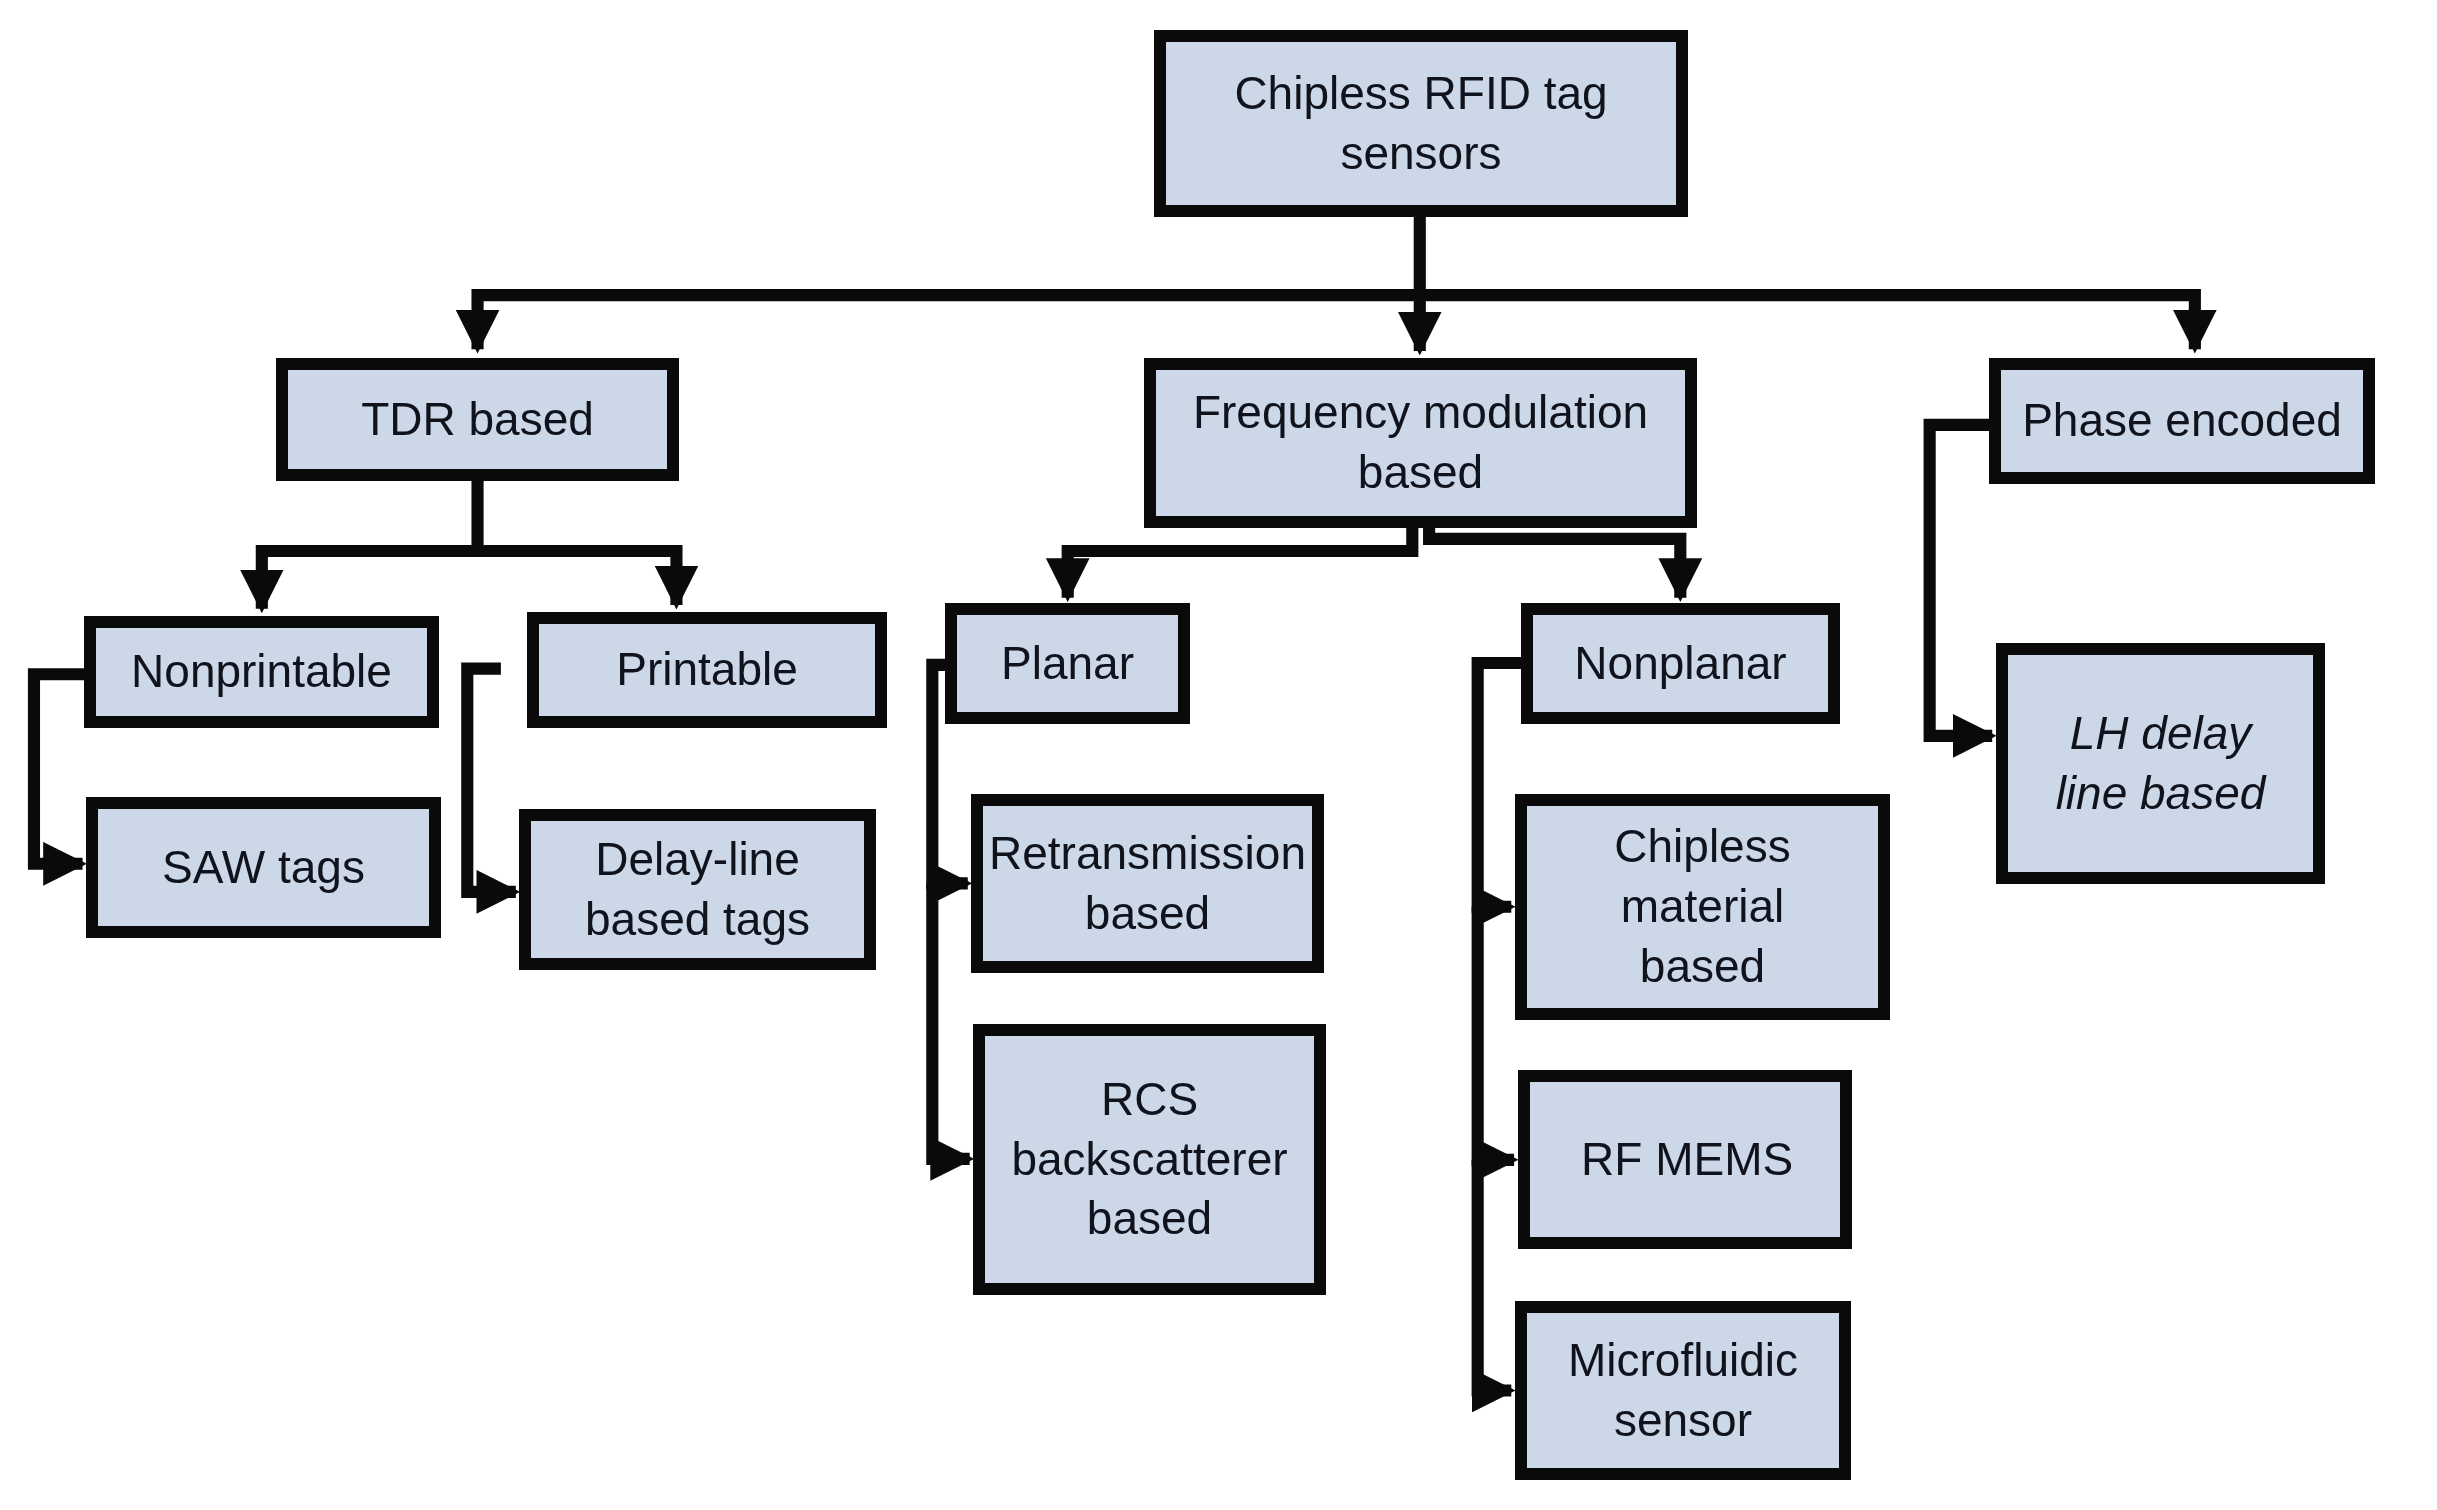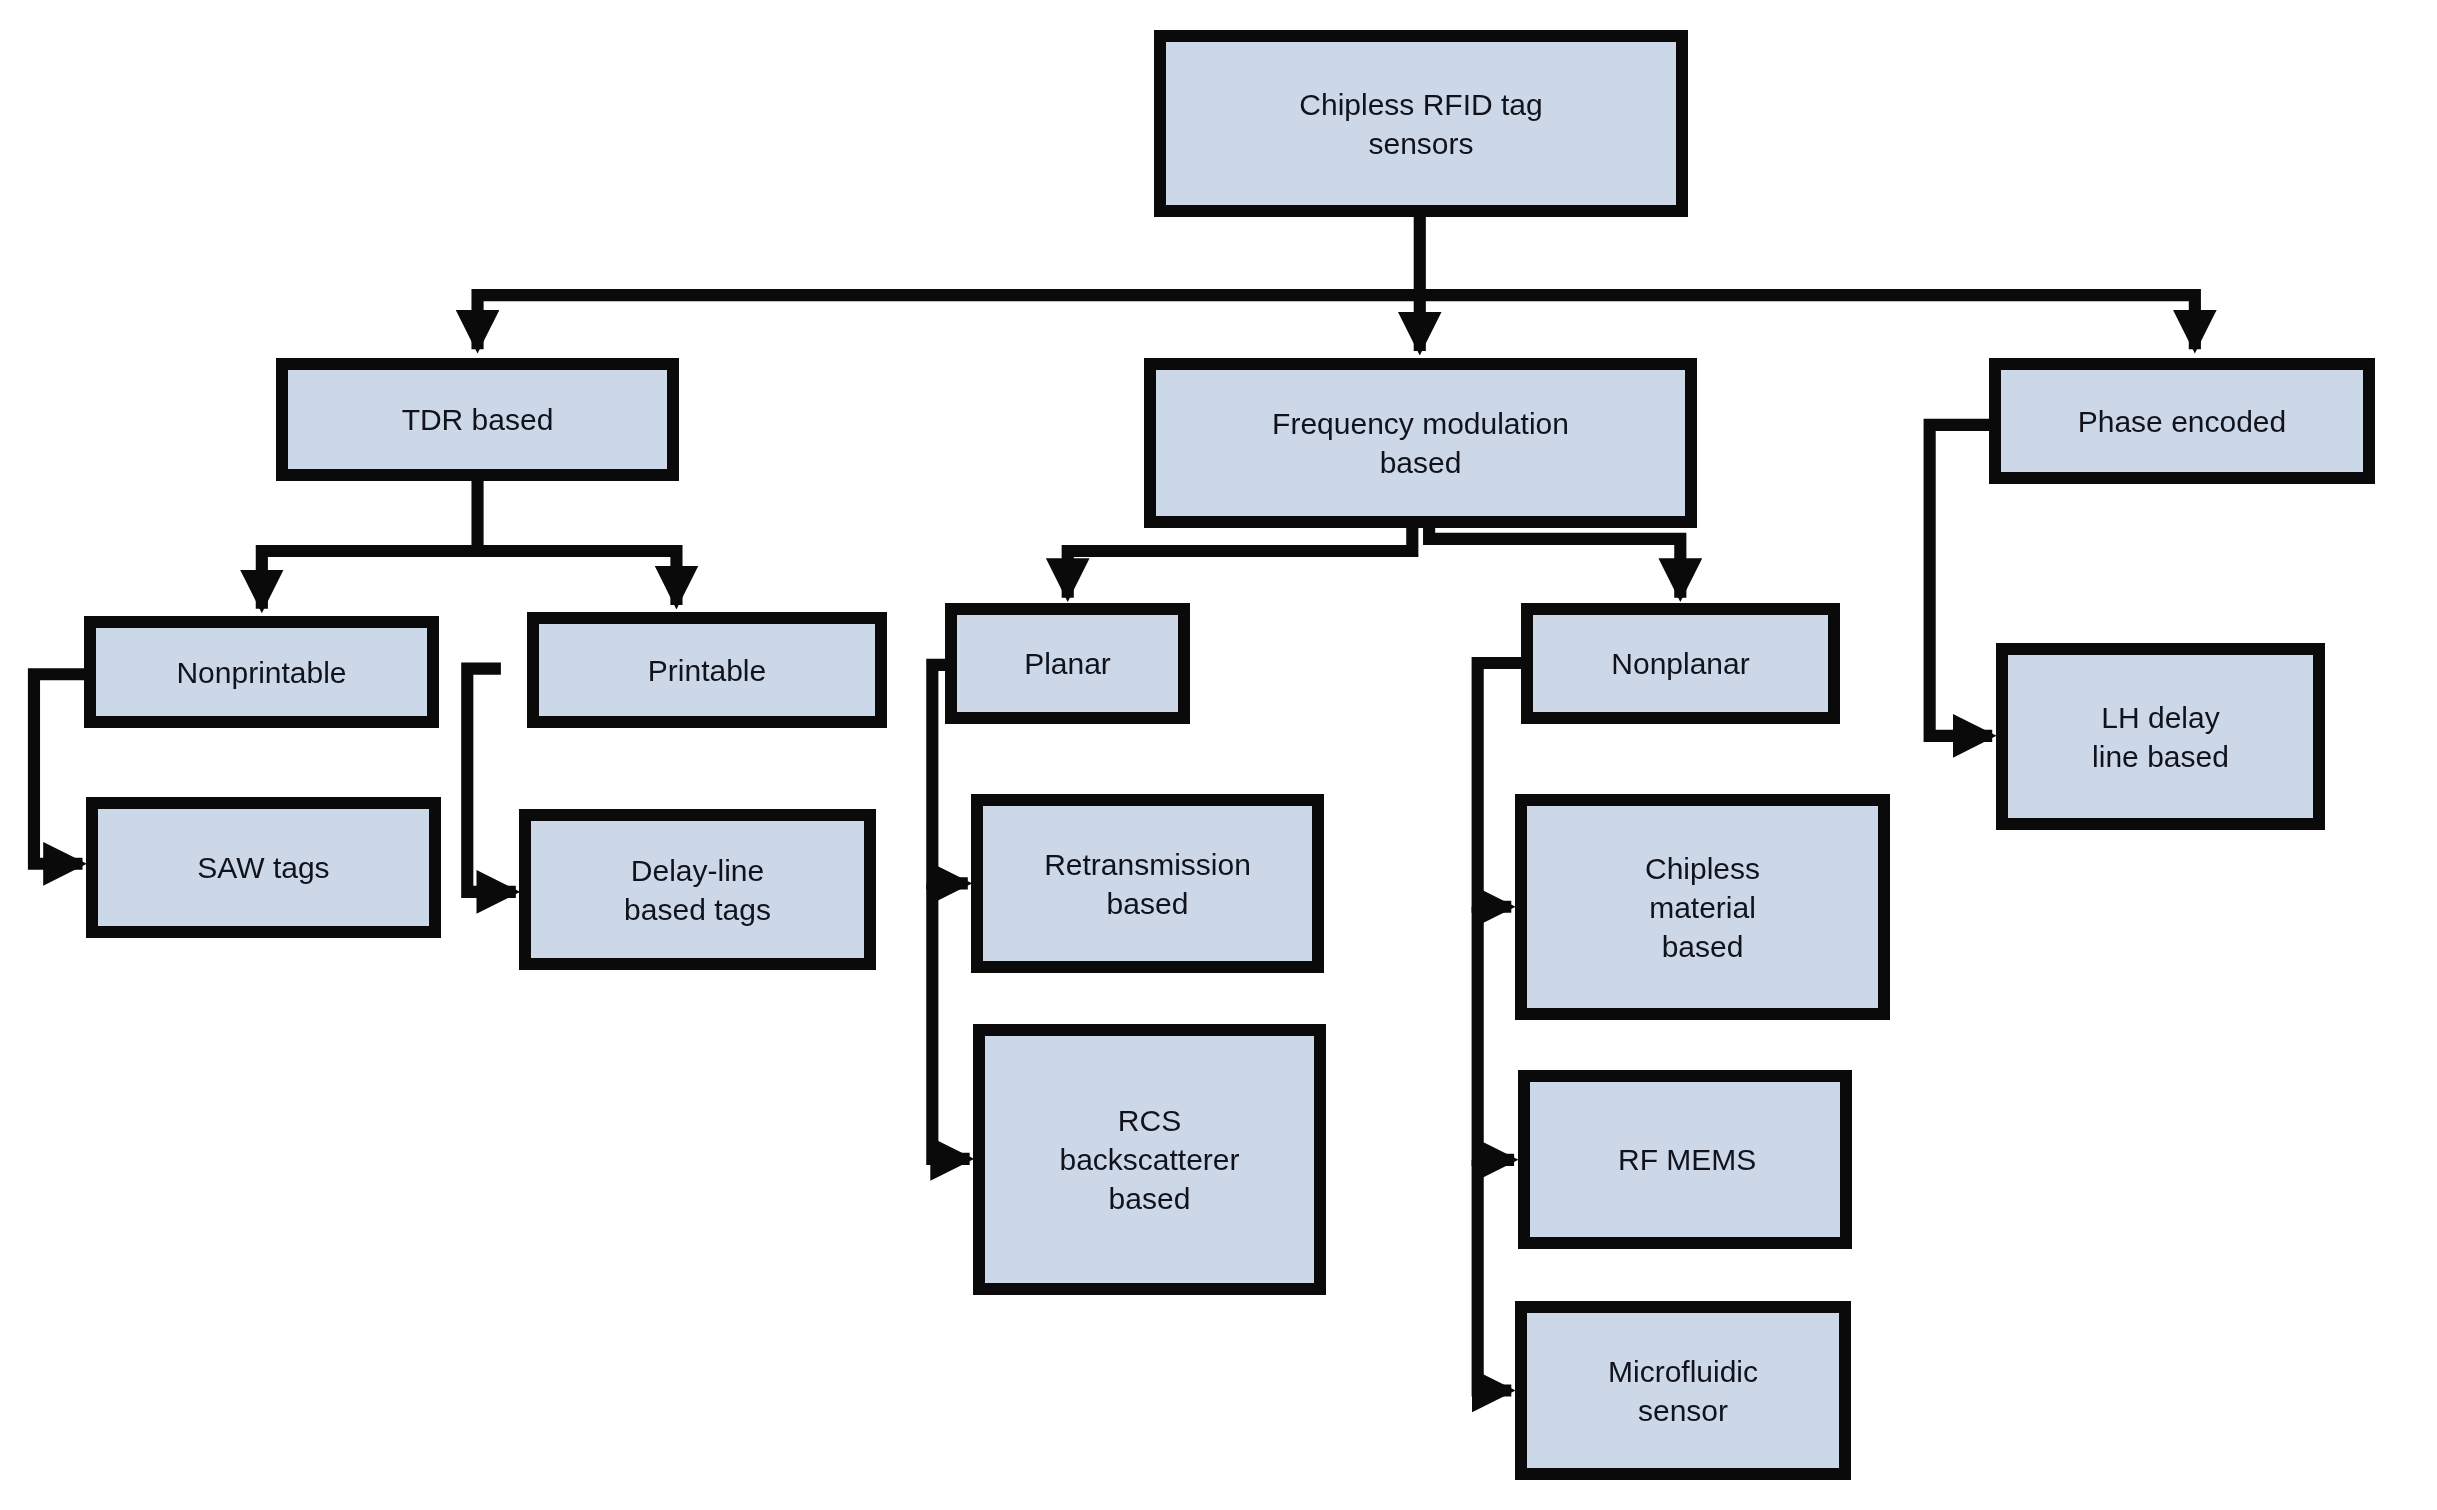--- a/index.html
+++ b/index.html
@@ -33,21 +33,21 @@
   .node {
     position: absolute;
     z-index: 2;
     background: var(--node-fill);
     border: 12px solid var(--node-border);
     color: var(--text-color);
     display: flex;
     align-items: center;
     justify-content: center;
     text-align: center;
-    font-size: 30px;
+    font-size: 46px;
     line-height: 1.3;
     white-space: pre-line;
     padding: 1.9px 3.7px;
   }
 </style>
 </head>
 <body>
 
 <div class="canvas">
 
@@ -133,19 +133,19 @@
 based</span>
   </div>
   <div class="node" style="left:1518px; top:1070px; width:334px; height:179px;padding-left:8px;">
     <span>RF MEMS</span>
   </div>
   <div class="node" style="left:1515px; top:1301px; width:336px; height:179px;">
     <span>Microfluidic
 sensor</span>
   </div>
 
-  <div class="node" style="left:1996px; top:643px; width:329px; height:187px;">
+  <div class="node" style="left:1996px; top:643px; width:329px; height:241px;font-style:italic;">
     <span>LH delay
 line based</span>
   </div>
 
 </div>
 
 
 </body></html>

